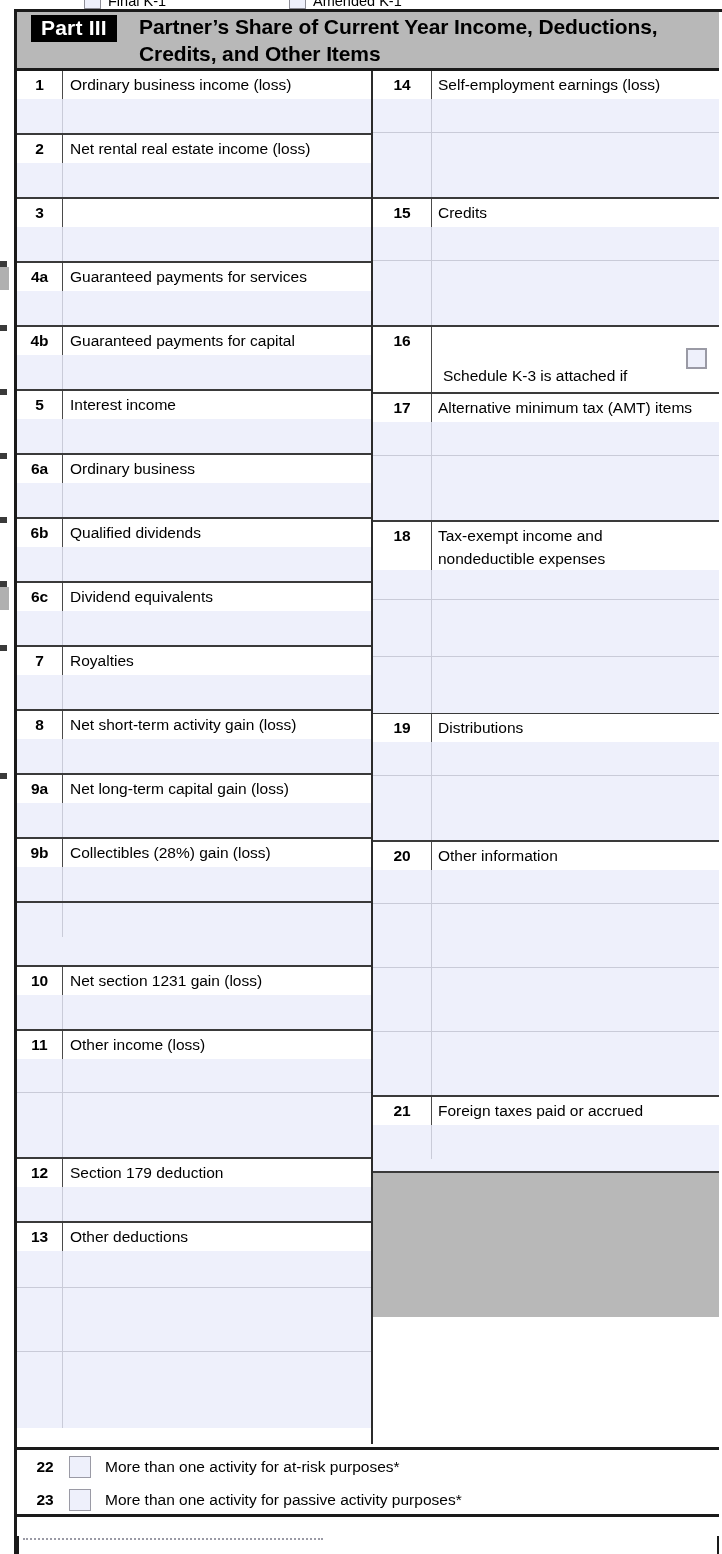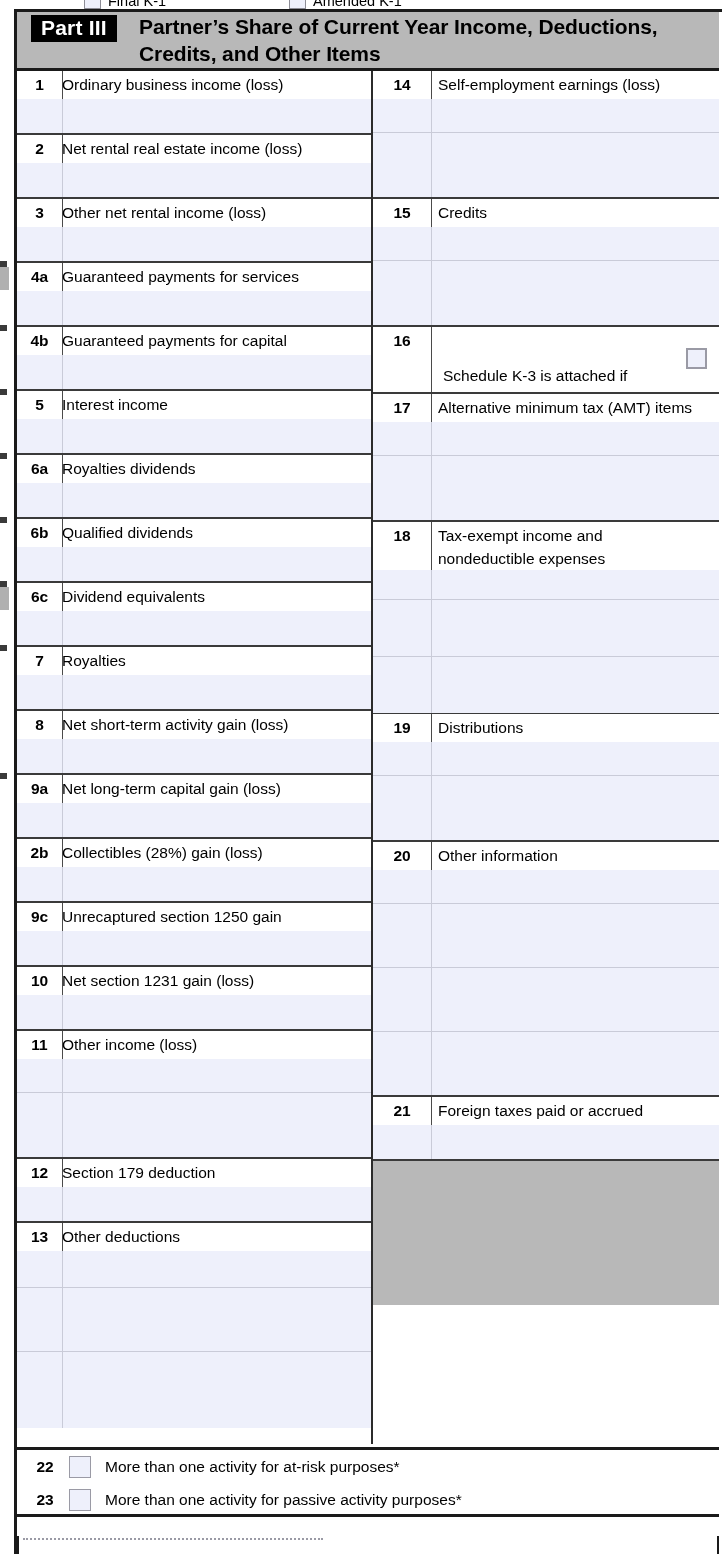--- a/index.html
+++ b/index.html
@@ -148,20 +148,21 @@
   .col-right .numcell { width: 58px; }
 
   .txtcell {
     position: absolute;
     left: 45px; top: 0;
     right: 0;
     height: 100%;
     font-size: 15.5px;
     color: #000;
     line-height: 27px;
+    padding-left: 8px;
     box-sizing: border-box;
     white-space: pre-line;
   }
   .col-right .txtcell { left: 58px; padding-left: 7px; }
   .txtcell.two-line { line-height: 23px; padding-top: 2px; }
 
   
   .vrule {
     position: absolute;
     left: 45px; top: 0;
@@ -324,21 +325,20 @@
         </div>
         <div class="spacer" style="height:34px">
             <div class="vrule"></div>
           </div>
       </div>
 
       <div class="block" style="height:64px">
         <div class="labelrow">
           <div class="vrule"></div>
           <div class="numcell">3</div>
-          <div class="txtcell">Other net rental income (loss)</div>
         </div>
         <div class="spacer" style="height:34px">
             <div class="vrule"></div>
           </div>
       </div>
 
       <div class="block" style="height:64px">
         <div class="labelrow">
           <div class="vrule"></div>
           <div class="numcell">4a</div>
@@ -369,21 +369,21 @@
         </div>
         <div class="spacer" style="height:34px">
             <div class="vrule"></div>
           </div>
       </div>
 
       <div class="block" style="height:64px">
         <div class="labelrow">
           <div class="vrule"></div>
           <div class="numcell">6a</div>
-          <div class="txtcell">Royalties dividends</div>
+          <div class="txtcell">Ordinary business</div>
         </div>
         <div class="spacer" style="height:34px">
             <div class="vrule"></div>
           </div>
       </div>
 
       <div class="block" style="height:64px">
         <div class="labelrow">
           <div class="vrule"></div>
           <div class="numcell">6b</div>
@@ -434,34 +434,29 @@
           <div class="txtcell">Net long-term capital gain (loss)</div>
         </div>
         <div class="spacer" style="height:34px">
             <div class="vrule"></div>
           </div>
       </div>
 
       <div class="block" style="height:64px">
         <div class="labelrow">
           <div class="vrule"></div>
-          <div class="numcell">2b</div>
+          <div class="numcell">9b</div>
           <div class="txtcell">Collectibles (28%) gain (loss)</div>
         </div>
         <div class="spacer" style="height:34px">
             <div class="vrule"></div>
           </div>
       </div>
 
       <div class="block" style="height:64px">
-        <div class="labelrow">
-          <div class="vrule"></div>
-          <div class="numcell">9c</div>
-          <div class="txtcell">Unrecaptured section 1250 gain</div>
-        </div>
         <div class="spacer" style="height:34px">
             <div class="vrule"></div>
           </div>
       </div>
 
       <div class="block" style="height:64px">
         <div class="labelrow">
           <div class="vrule"></div>
           <div class="numcell">10</div>
           <div class="txtcell">Net section 1231 gain (loss)</div>
@@ -630,21 +625,21 @@
         <div class="subdiv"></div>
         <div class="spacer" style="height:63px">
             <div class="vrule"></div>
           </div>
         <div class="subdiv"></div>
         <div class="spacer" style="height:63px">
             <div class="vrule"></div>
           </div>
       </div>
 
-      <div class="block" style="height:64px">
+      <div class="block" style="height:76px">
         <div class="labelrow">
           <div class="vrule"></div>
           <div class="numcell">21</div>
           <div class="txtcell">Foreign taxes paid or accrued</div>
         </div>
         <div class="spacer" style="height:34px">
             <div class="vrule"></div>
           </div>
       </div>
 

